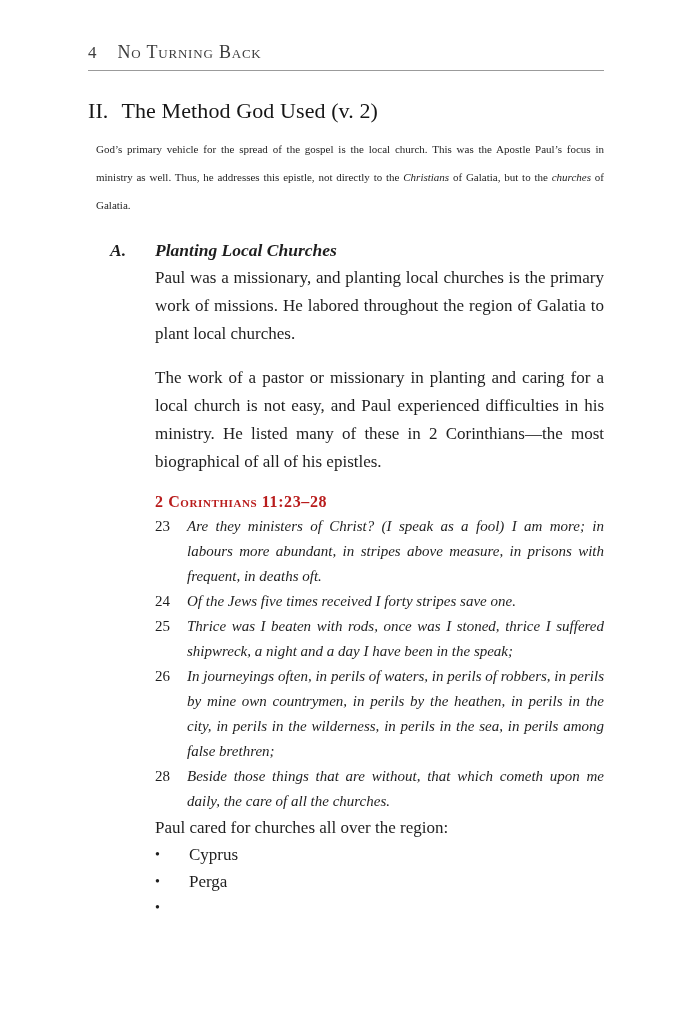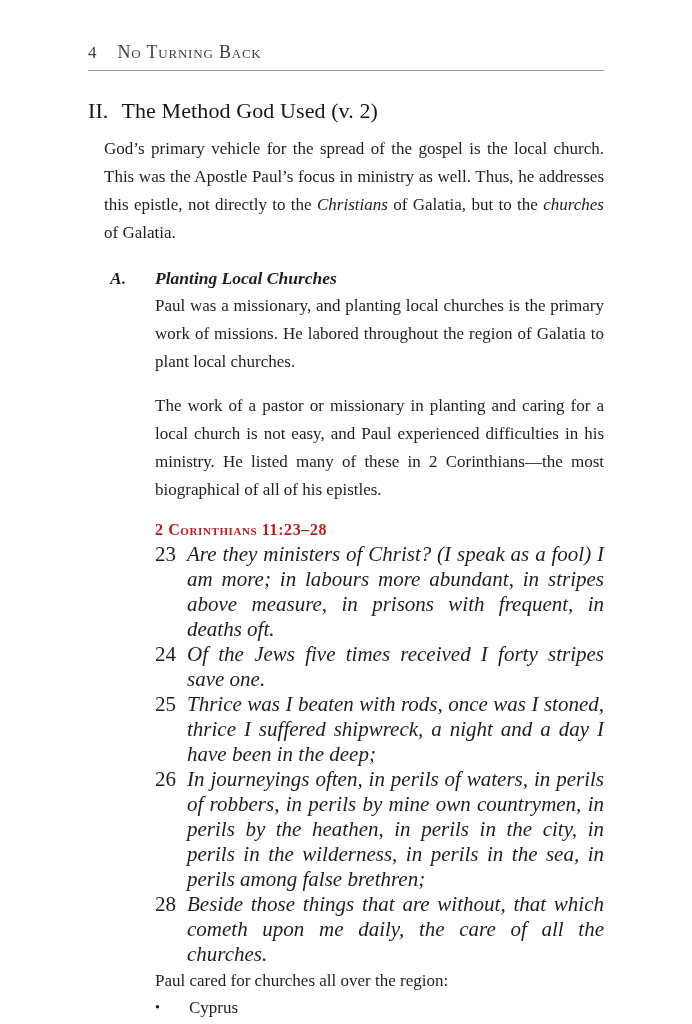--- a/index.html
+++ b/index.html
@@ -50,22 +50,22 @@
     letter-spacing: 0.1px;
   }
   h1 .h-num { margin-right: 13px; }
 
   
   .justify {
     text-align: justify;
     text-justify: inter-word;
   }
   p.intro {
-    margin: 11px 0 0 16px;
-    font-size: 17px;
+    margin: 11px 0 0 8px;
+    font-size: 11px;
     line-height: 28px;
   }
   p.intro em { font-style: italic; }
 
   
   .sub {
     margin-top: 17px;
     margin-left: 22px;
   }
   .sub-head {
@@ -96,21 +96,21 @@
   .scripture-ref {
     font-variant: small-caps;
     font-weight: bold;
     font-size: 16px;
     letter-spacing: 0.6px;
     line-height: 25px;
     color: #b91c1c;
   }
   .verse {
     display: flex;
-    font-size: 21px;
+    font-size: 15px;
     line-height: 25px;
   }
   .vnum {
     flex: 0 0 32px;
     width: 32px;
     font-style: normal;
   }
   .vtext {
     flex: 1;
     font-style: italic;
@@ -173,21 +173,21 @@
         <div class="verse">
           <span class="vnum">23</span>
           <span class="vtext">Are they ministers of Christ? (I speak as a fool) I am more; in labours more abundant, in stripes above measure, in prisons with frequent, in deaths oft.</span>
         </div>
         <div class="verse">
           <span class="vnum">24</span>
           <span class="vtext">Of the Jews five times received I forty stripes save one.</span>
         </div>
         <div class="verse">
           <span class="vnum">25</span>
-          <span class="vtext">Thrice was I beaten with rods, once was I stoned, thrice I suffered shipwreck, a night and a day I have been in the deep;</span>
+          <span class="vtext">Thrice was I beaten with rods, once was I stoned, thrice I suffered shipwreck, a night and a day I have been in the speak;</span>
         </div>
         <div class="verse">
           <span class="vnum">26</span>
           <span class="vtext">In journeyings often, in perils of waters, in perils of robbers, in perils by mine own countrymen, in perils by the heathen, in perils in the city, in perils in the wilderness, in perils in the sea, in perils among false brethren;</span>
         </div>
         <div class="verse">
           <span class="vnum">28</span>
           <span class="vtext">Beside those things that are without, that which cometh upon me daily, the care of all the churches.</span>
         </div>
       </div>

